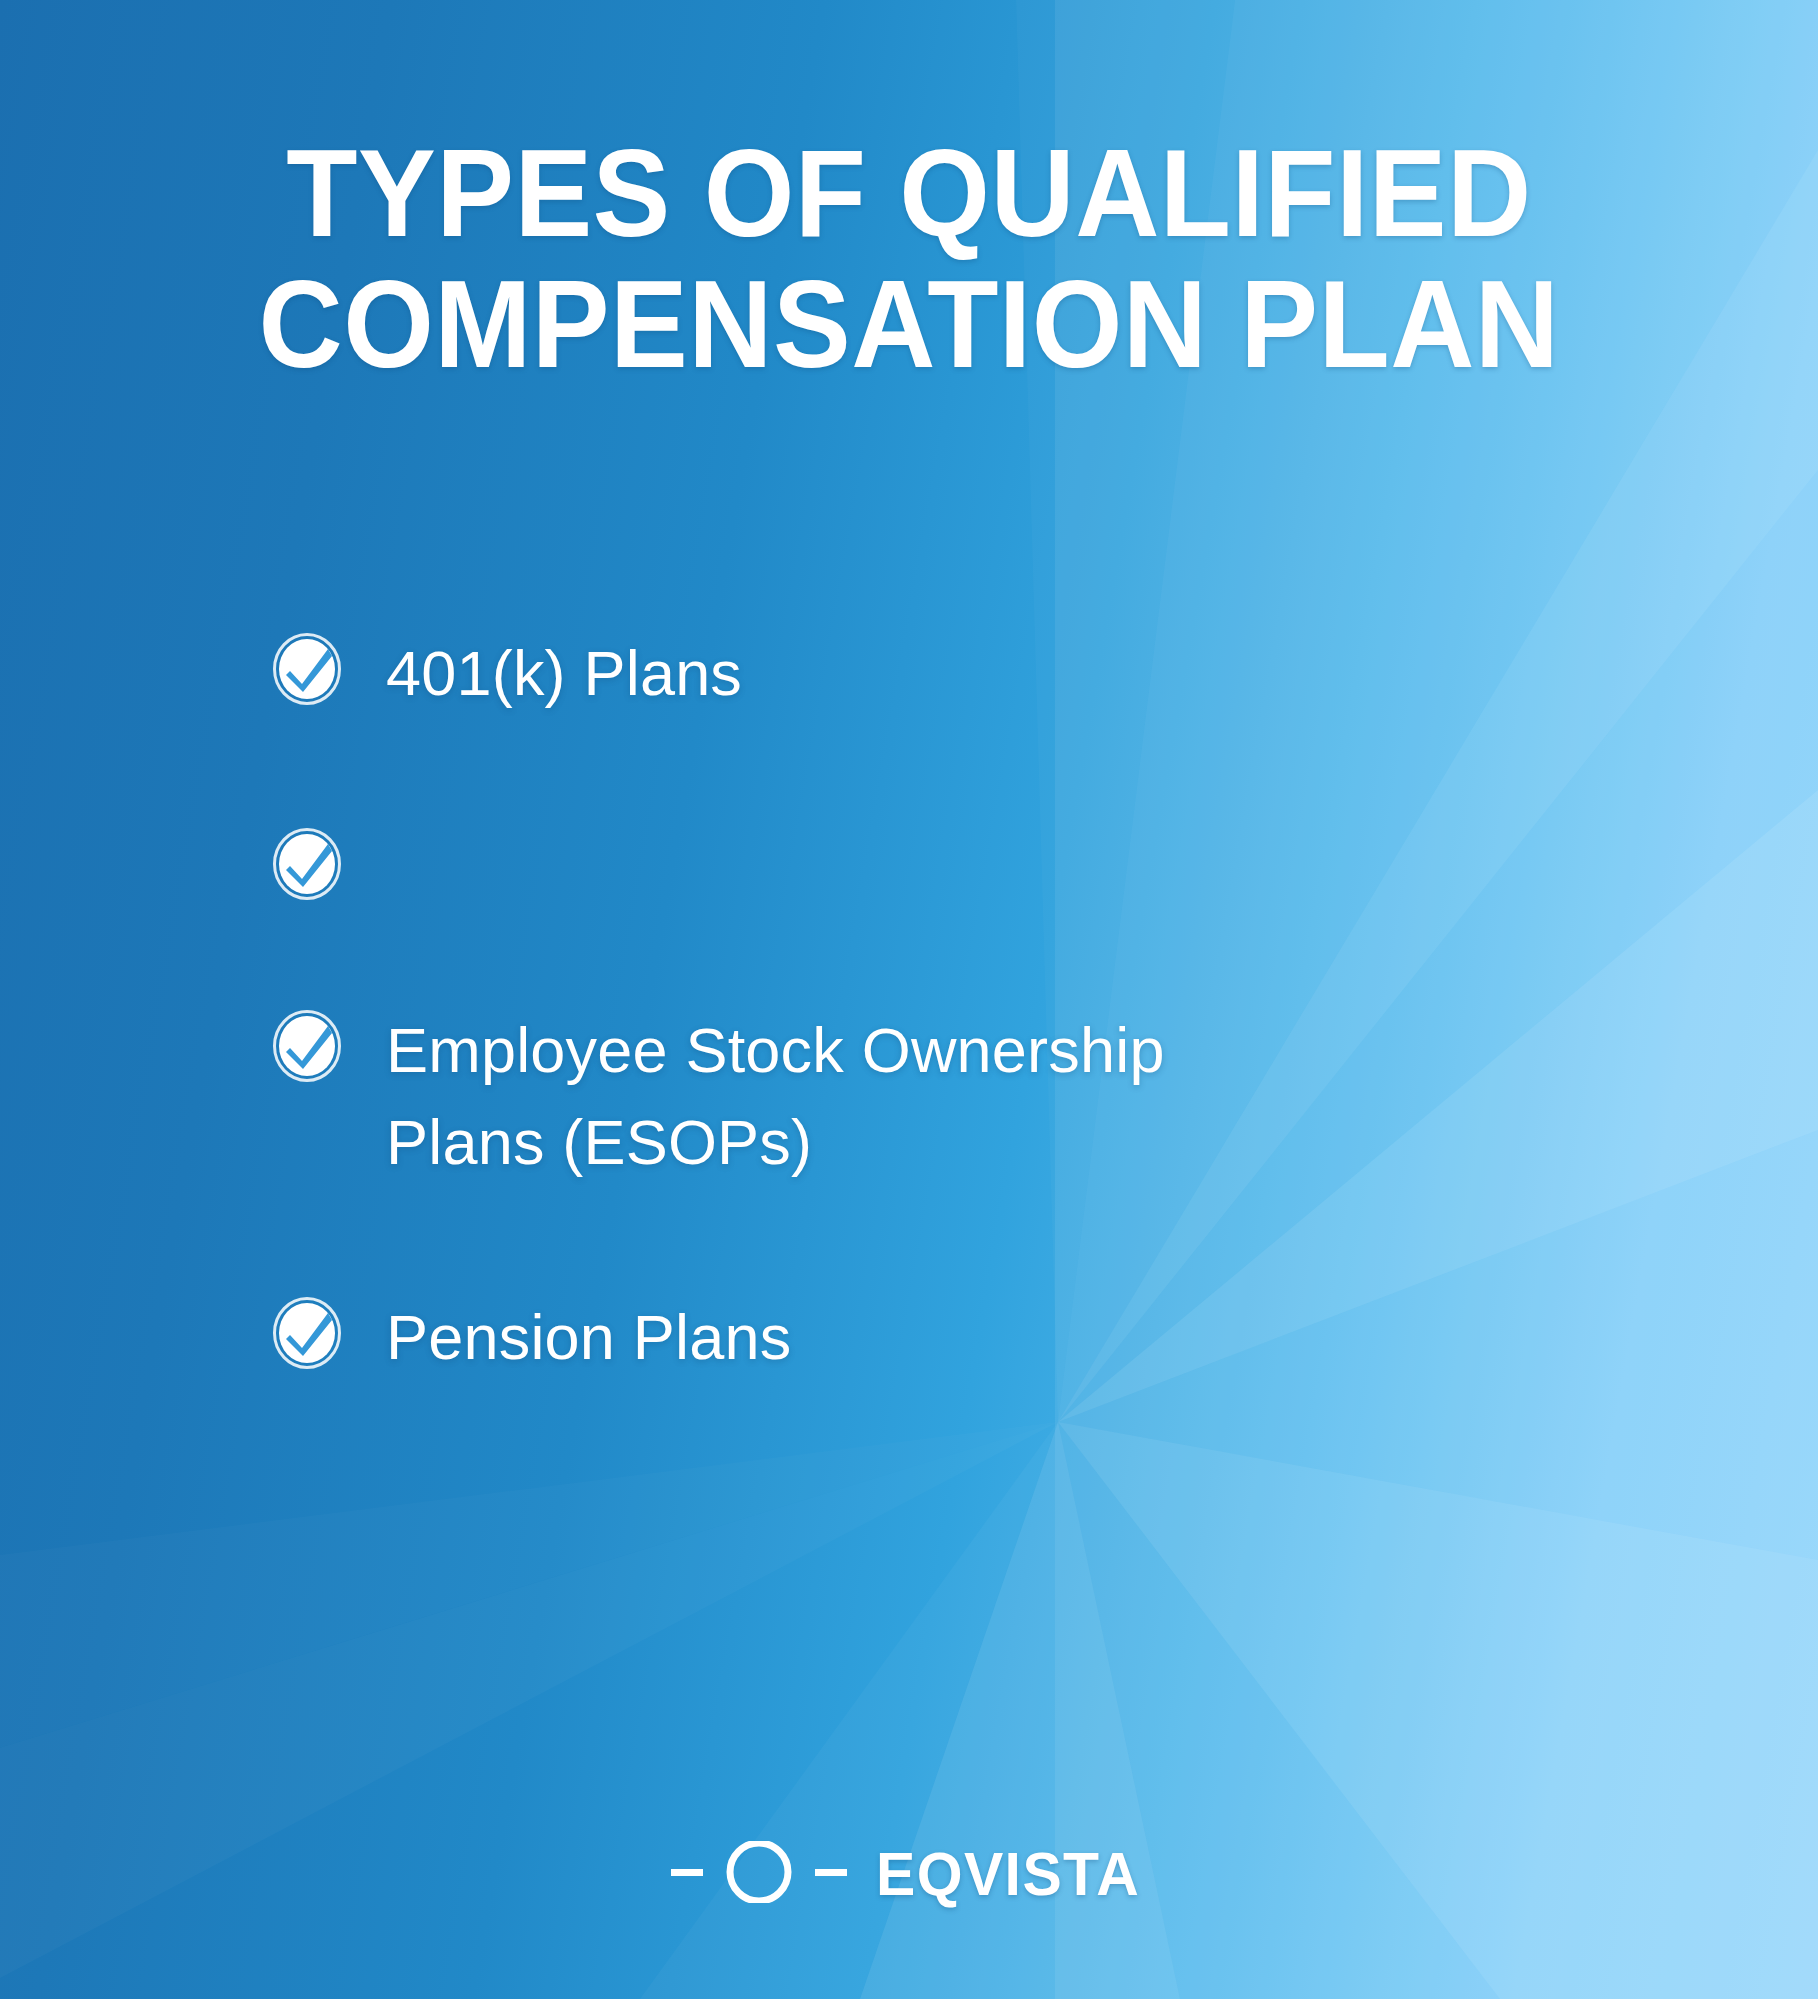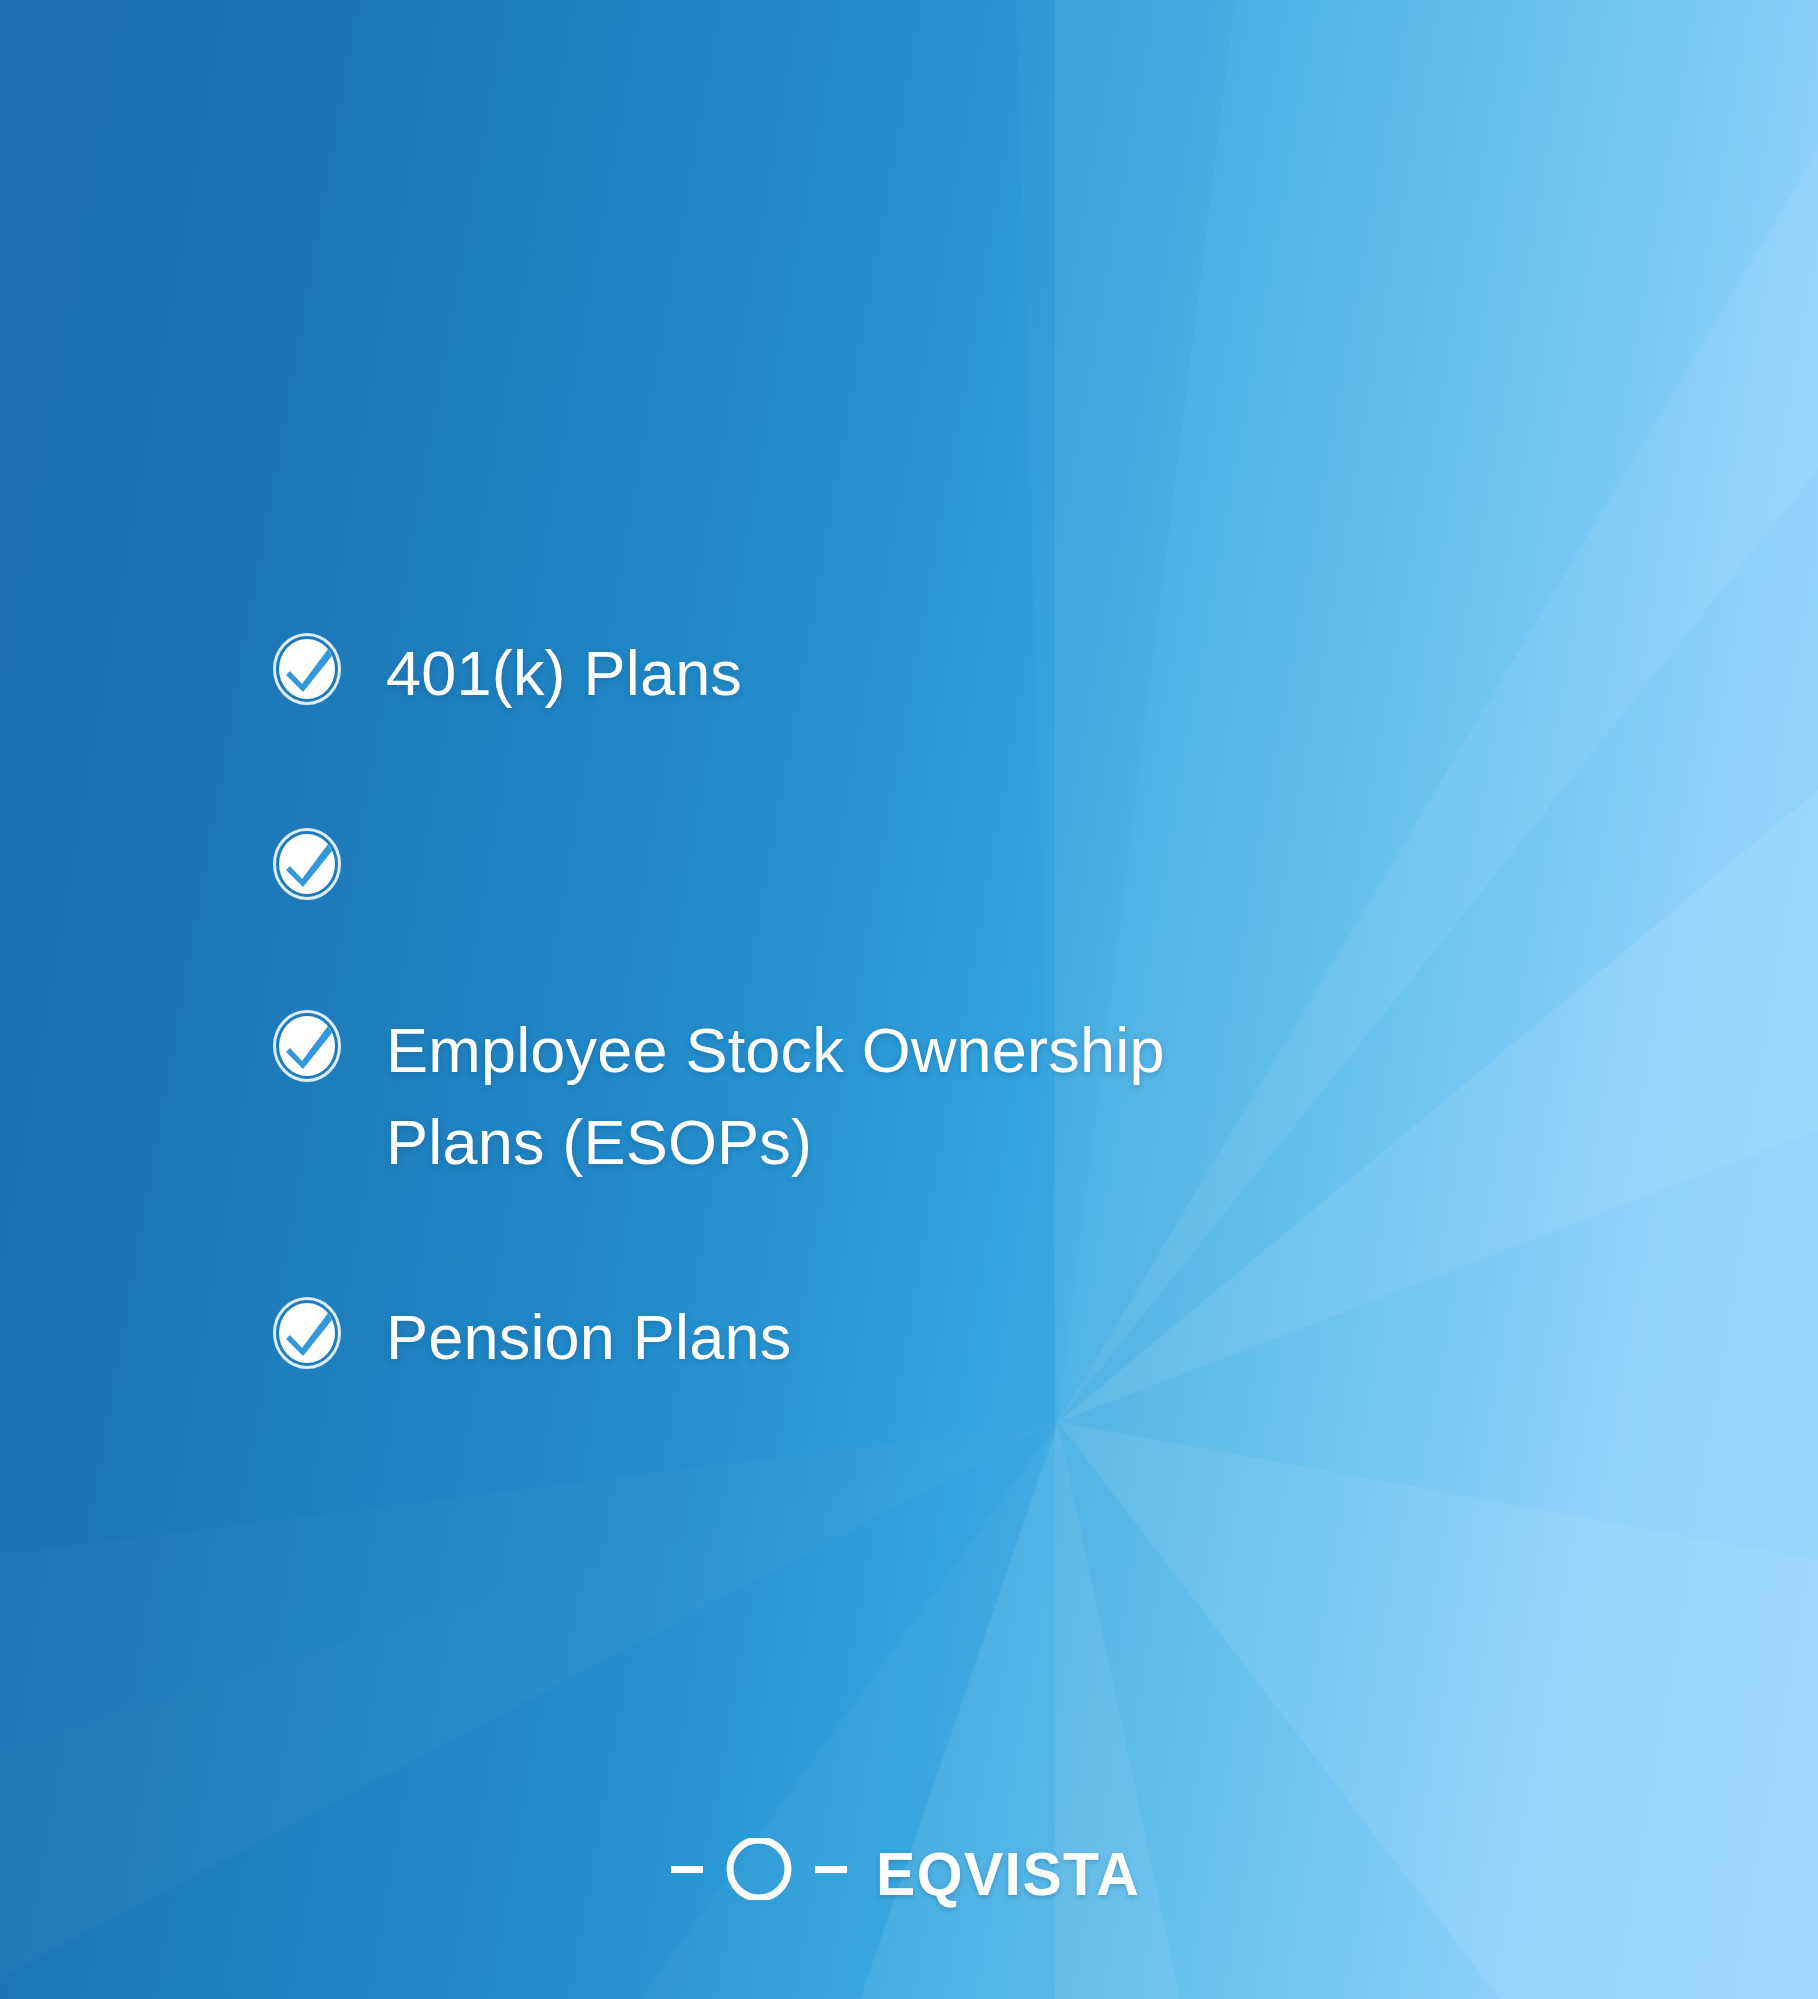--- a/index.html
+++ b/index.html
@@ -102,21 +102,21 @@
     max-width: 920px;
   }
 
   
   .footer-logo {
     position: absolute;
     left: 0;
     bottom: 90px;
     width: 1818px;
     display: flex;
-    align-items: flex-start;
+    align-items: center;
     justify-content: center;
     gap: 22px;
   }
 
   .logo-mark { display: block; }
 
   .logo-word {
     color: #ffffff;
     font-size: 62px;
     font-weight: 700;
@@ -148,20 +148,24 @@
     <polygon points="1058,1422 1500,1999 1180,1999" fill="#ffffff" opacity="0.055"></polygon>
     <polygon points="1058,1422 1180,1999 860,1999" fill="#ffffff" opacity="0.115"></polygon>
     <polygon points="1058,1422 860,1999 640,1999" fill="#ffffff" opacity="0.035"></polygon>
     <polygon points="1058,1422 -40,1999 -40,1760" fill="#ffffff" opacity="0.028"></polygon>
     <polygon points="1058,1422 -40,1760 -40,1560" fill="#ffffff" opacity="0.018"></polygon>
     <polygon points="1058,1422 1240,-40 1015,-40" fill="#ffffff" opacity="0.028"></polygon>
   </svg>
 
   <div class="bg-band"></div>
 
+  <div class="title-block">
+    <div class="title-line">TYPES OF QUALIFIED</div>
+    <div class="title-line">COMPENSATION PLAN</div>
+  </div>
 
   <div class="checklist">
 
     <div class="check-item">
       <span class="check-icon">
         <svg viewBox="0 0 70 74">
           <ellipse cx="35" cy="37" rx="32.5" ry="34.5" fill="none" stroke="#ffffff" stroke-width="3" opacity="0.85"></ellipse>
           <ellipse cx="35" cy="37" rx="28" ry="30" fill="#ffffff"></ellipse>
           <path d="M18 39 L30 52 L56 17 L60 24 L31 60 L14 43 Z" fill="#3498d8"></path>
         </svg>

